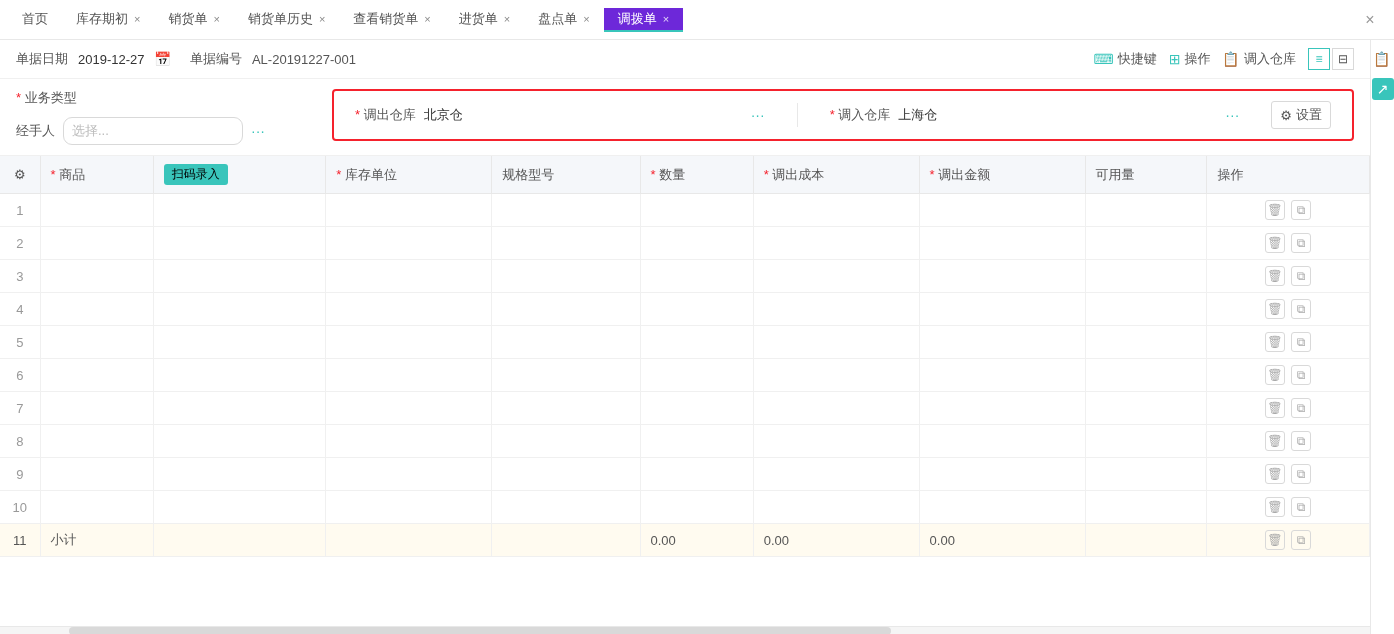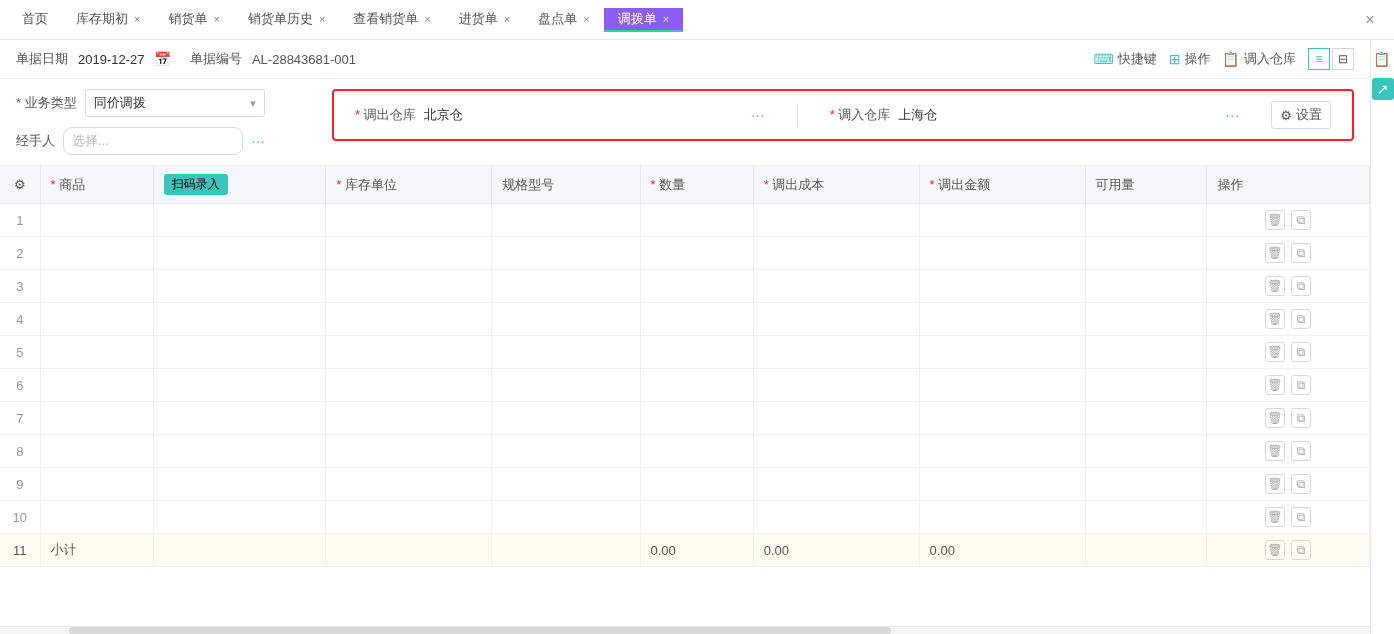--- a/index.html
+++ b/index.html
@@ -21,21 +21,21 @@
       height: 24px;
       cursor: pointer;
       color: #555;
       font-size: 13px;
       border-bottom: 2px solid transparent;
       white-space: nowrap;
       gap: 6px;
     }
     .tab-item.active {
       color: #fff;
-      background: #8b5cf6;
+      background: #6d28d9;
       border-bottom: 2px solid #39c5bb;
     }
     .tab-item .close-x {
       font-size: 11px;
       color: inherit;
       opacity: 0.7;
       cursor: pointer;
     }
     .tab-item.active .close-x { color: #fff; opacity: 0.8; }
     .tab-bar-spacer { flex: 1; }
@@ -370,21 +370,21 @@
 </div>
 
 <div class="main-content">
 
   <div class="toolbar-row">
     <div class="toolbar-left">
       <span class="label-text">单据日期</span>
       <span class="date-value">2019-12-27</span>
       <span class="calendar-icon">📅</span>
       <span class="label-text" style="margin-left:8px;">单据编号</span>
-      <span class="doc-number">AL-28843681-001</span>
+      <span class="doc-number">AL-20191227-001</span>
     </div>
     <div class="toolbar-right">
       <div class="toolbar-btn">
         <span class="icon">⌨</span>
         <span>快捷键</span>
       </div>
       <div class="toolbar-btn">
         <span class="icon">⊞</span>
         <span>操作</span>
       </div>
@@ -399,24 +399,20 @@
     </div>
   </div>
 
   <div class="form-area">
     <div class="form-left">
       <div class="form-field">
         <span class="field-label">
           <span class="required">*</span>
           <span>业务类型</span>
         </span>
-        <div class="field-select">
-          <span class="val">同价调拨</span>
-          <span class="arrow">▾</span>
-        </div>
       </div>
       <div class="form-field">
         <span class="field-label">经手人</span>
         <div class="field-input">
           <span style="color:#bbb;">选择...</span>
         </div>
         <span class="more-btn">···</span>
       </div>
     </div>
 

